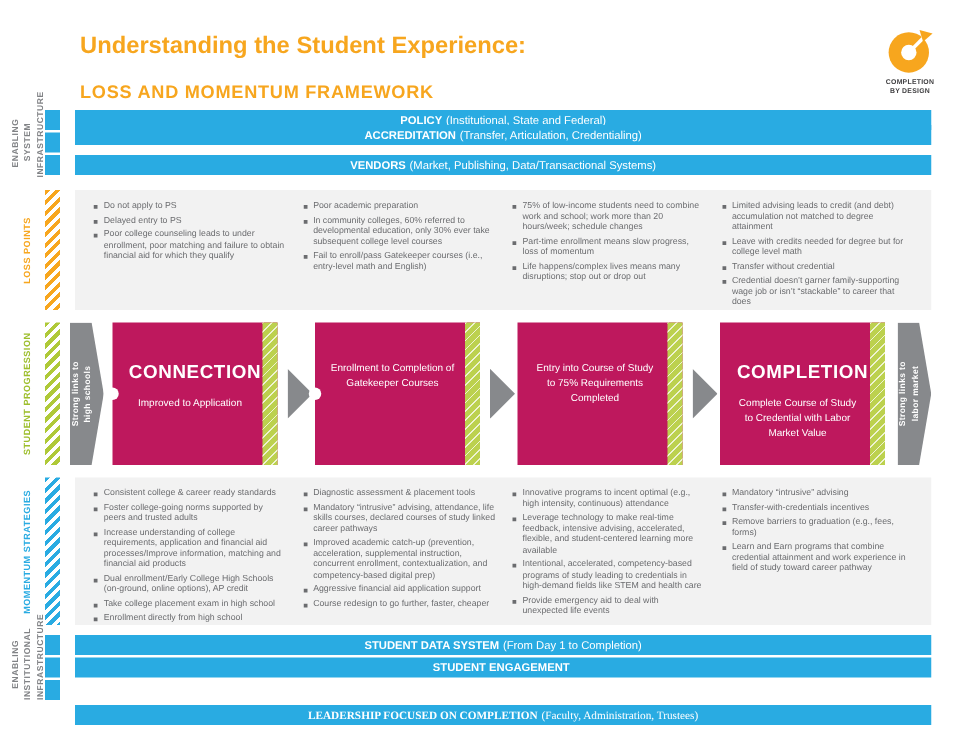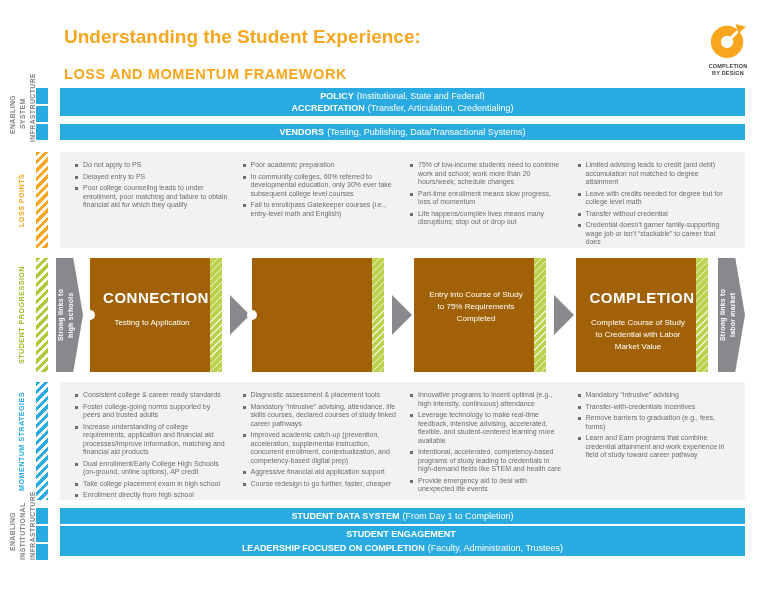--- a/index.html
+++ b/index.html
@@ -37,21 +37,21 @@
   .hbar .bs{margin-left:3px;font-weight:normal;}
 
   
   .panel{position:absolute;left:60px;width:685px;background:#F2F2F2;
          display:flex;gap:13px;padding:9px 14px;box-sizing:border-box;}
   .panel ul{flex:1;margin:0;padding:0;list-style:none;font-size:7px;line-height:1.22;color:#6B6C6F;}
   .panel li{position:relative;padding-left:9px;margin-bottom:3px;}
   .panel li::before{content:"";position:absolute;left:1px;top:3px;width:3px;height:3px;background:#6B6C6F;}
 
   
-  .stage{position:absolute;top:258px;width:132px;height:114px;background:#a16207;
+  .stage{position:absolute;top:258px;width:132px;height:114px;background:#be185d;
          color:#fff;text-align:center;box-sizing:border-box;padding-top:31px;}
   .stage-stripe{position:absolute;right:0;top:0;bottom:0;width:12px;
          background:repeating-linear-gradient(135deg,rgba(255,255,255,.75) 0 1px,rgba(255,255,255,0) 1px 5px),#bcd14e;}
   .stage.notch::before{content:"";position:absolute;left:-5px;top:50%;margin-top:-5px;
          width:10px;height:10px;border-radius:50%;background:#fff;}
   .stage-title{font-size:15px;font-weight:bold;letter-spacing:.5px;margin-bottom:11px;}
   .stage-sub{font-size:8px;line-height:1.5;padding:0 20px 0 12px;}
 
   .tri{position:absolute;top:295px;width:20px;height:40px;background:#87898C;
        clip-path:polygon(0 0,100% 50%,0 100%);}
@@ -113,21 +113,21 @@
 <div class="chip" style="top:526px;"></div>
 <div class="chip" style="top:544px;"></div>
 
 <div class="hbar" style="top:88px;">
   <span class="bt">POLICY</span><span class="bs">(Institutional, State and Federal)</span>
 </div>
 <div class="hbar" style="top:100px;">
   <span class="bt">ACCREDITATION</span><span class="bs">(Transfer, Articulation, Credentialing)</span>
 </div>
 <div class="hbar" style="top:124px;">
-  <span class="bt">VENDORS</span><span class="bs">(Testing, Publishing, Data/Transactional Systems)</span>
+  <span class="bt">VENDORS</span><span class="bs">(Market, Publishing, Data/Transactional Systems)</span>
 </div>
 
 <div class="panel" style="top:152px;height:96px;">
   <ul>
       <li>Do not apply to PS</li>
       <li>Delayed entry to PS</li>
       <li>Poor college counseling leads to under enrollment, poor matching and failure to obtain financial aid for which they qualify</li>
     </ul>
   <ul>
       <li>Poor academic preparation</li>
@@ -149,26 +149,27 @@
 
 <div class="tab" style="left:56px;">
   <div class="vtext">
     <span>Strong links to</span>
     <span>high schools</span>
   </div>
 </div>
 
 <div class="stage notch" style="left:90px;">
   <div class="stage-title">CONNECTION</div>
-  <div class="stage-sub">Testing to Application</div>
+  <div class="stage-sub">Improved to Application</div>
   <div class="stage-stripe"></div>
 </div>
 <div class="tri" style="left:230px;"></div>
 
 <div class="stage notch" style="left:252px;">
+  <div class="stage-sub">Enrollment to Completion of Gatekeeper Courses</div>
   <div class="stage-stripe"></div>
 </div>
 <div class="tri" style="left:392px;"></div>
 
 <div class="stage" style="left:414px;">
   <div class="stage-sub">Entry into Course of Study to 75% Requirements Completed</div>
   <div class="stage-stripe"></div>
 </div>
 <div class="tri" style="left:554px;"></div>
 
@@ -214,15 +215,15 @@
       <li>Learn and Earn programs that combine credential attainment and work experience in field of study toward career pathway</li>
     </ul>
 </div>
 
 <div class="hbar" style="top:508px;">
   <span class="bt">STUDENT DATA SYSTEM</span><span class="bs">(From Day 1 to Completion)</span>
 </div>
 <div class="hbar" style="top:526px;">
   <span class="bt">STUDENT ENGAGEMENT</span><span class="bs"></span>
 </div>
-<div class="hbar" style="top:540px;">
+<div class="hbar" style="top:564px;font-family:Liberation Serif, serif;">
   <span class="bt">LEADERSHIP FOCUSED ON COMPLETION</span><span class="bs">(Faculty, Administration, Trustees)</span>
 </div>
 
 </body></html>

